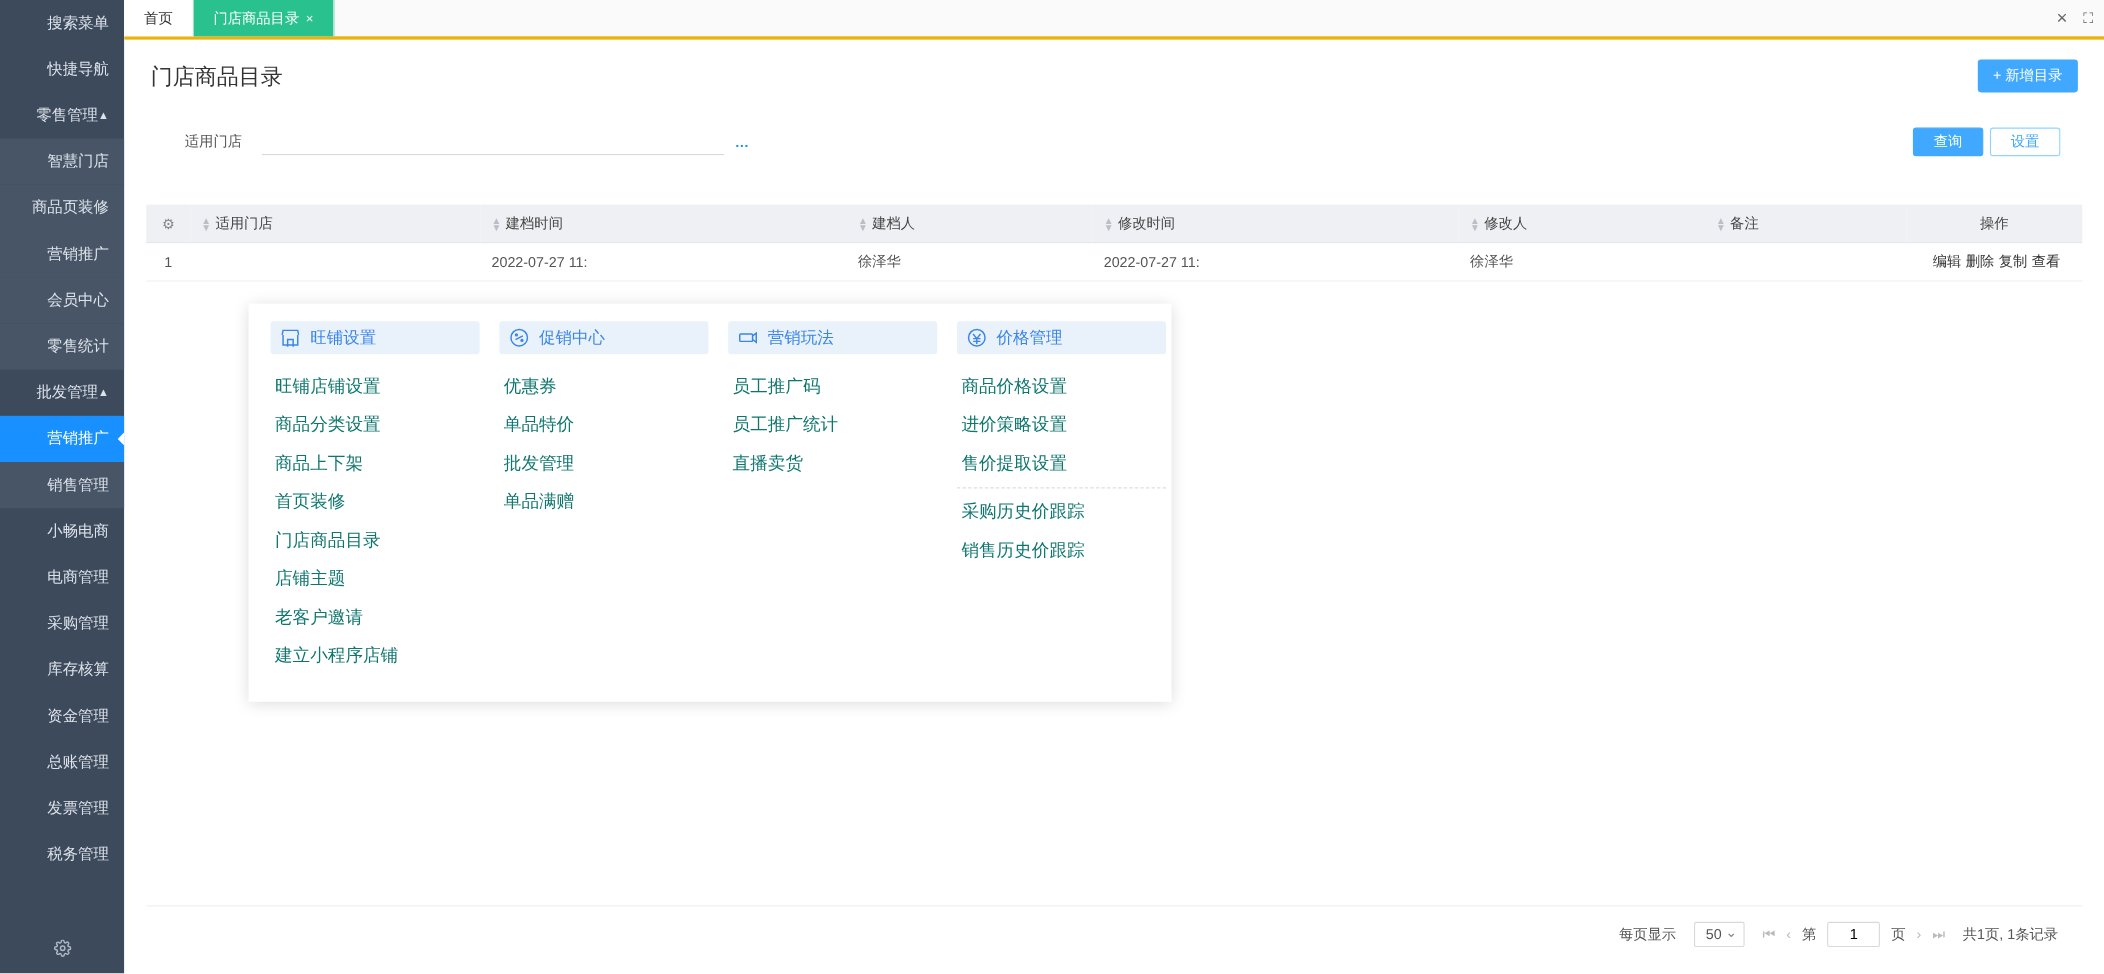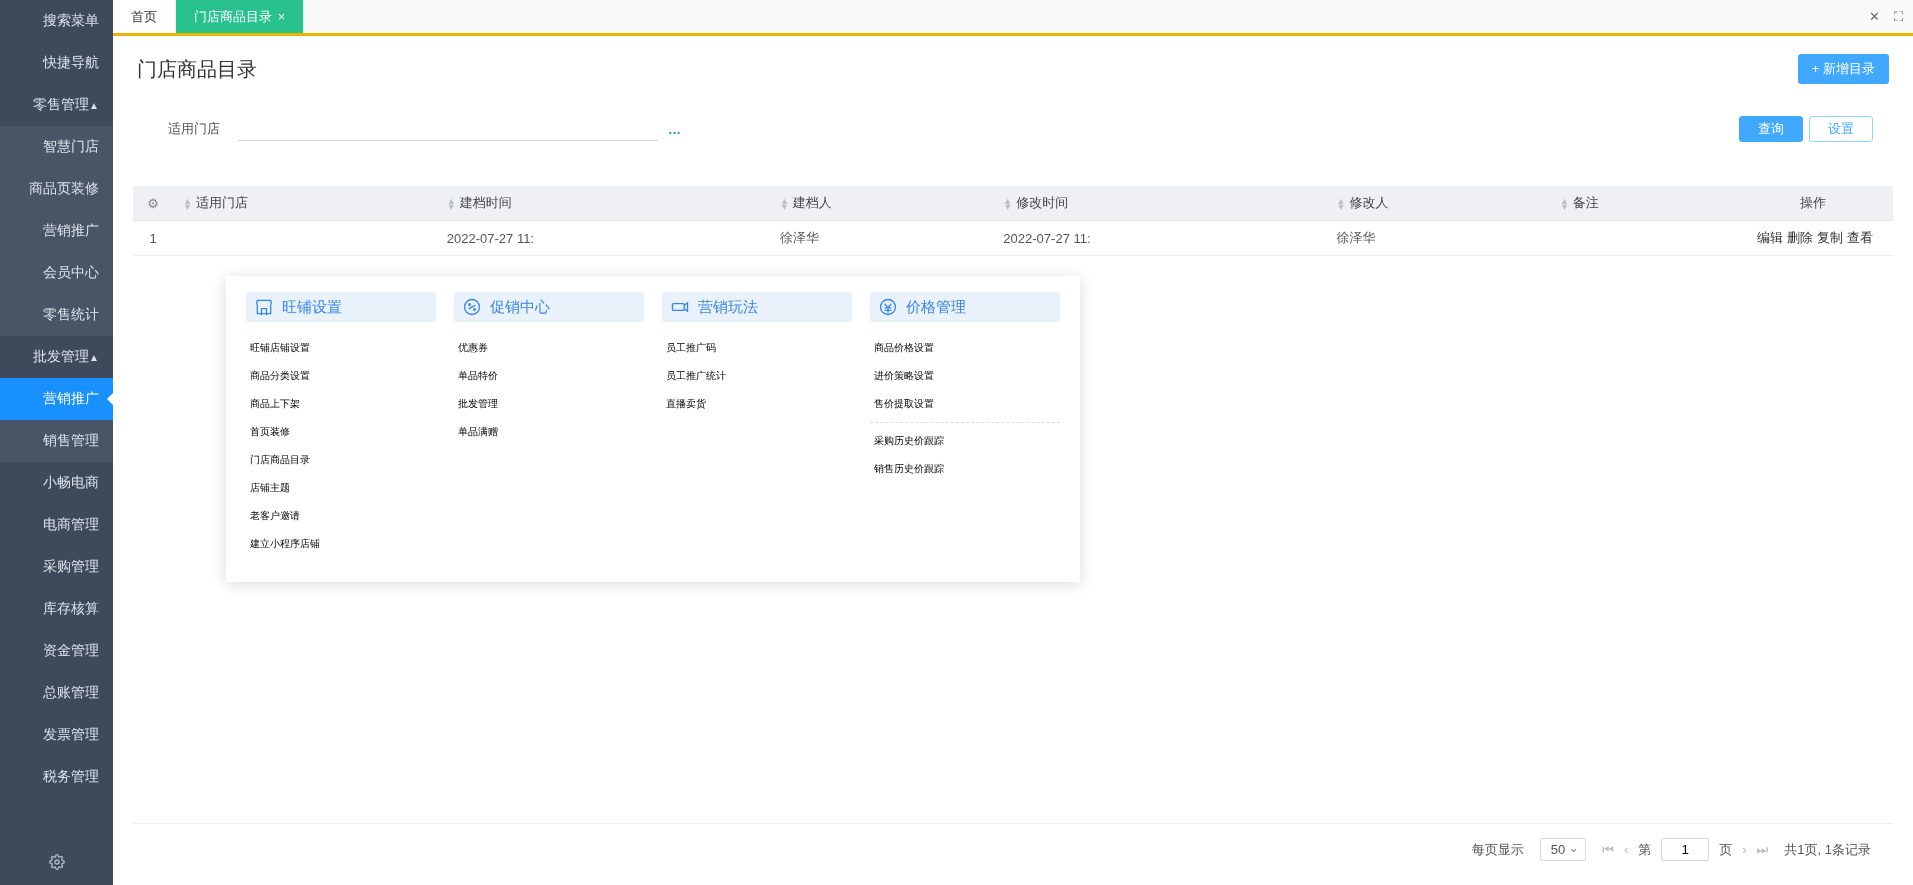--- a/index.html
+++ b/index.html
@@ -229,21 +229,21 @@
     .page-nav .label{color:#555;}
     .page-input{width:48px; border:1px solid #d9d9d9; padding:3px 6px; text-align:center; border-radius:2px;}
     
     .flyout{
       position:absolute;
       top:276px;
       left:113px;
       background:#fff;
       box-shadow: 0 2px 14px rgba(0,0,0,0.15);
       display:flex;
-      padding: 16px 20px 24px 20px;
+      padding: 16px 5px 24px 20px;
       gap: 18px;
       z-index:50;
     }
     .fcol{
       width: 190px;
     }
     .fcol-header{
       background:#e9f1fb;
       border-radius:3px;
       padding:5px 8px;
@@ -254,22 +254,22 @@
       font-size:15px;
       margin-bottom:12px;
     }
     .fcol-header .icon{
       width:20px; height:20px;
       display:flex; align-items:center; justify-content:center;
       color:#3a86e8;
     }
     .fcol .fitem{
       padding:7px 4px;
-      font-size:10px;
-      color:#000000;
+      font-size:16px;
+      color:#0f766e;
       cursor:pointer;
     }
     .divider{border-top:1px dashed #ddd; margin:4px 0;}
     .gear-icon{color:#888;}
   </style>
 </head>
 <body>
 
 <div class="container">
   <div class="sidebar">

